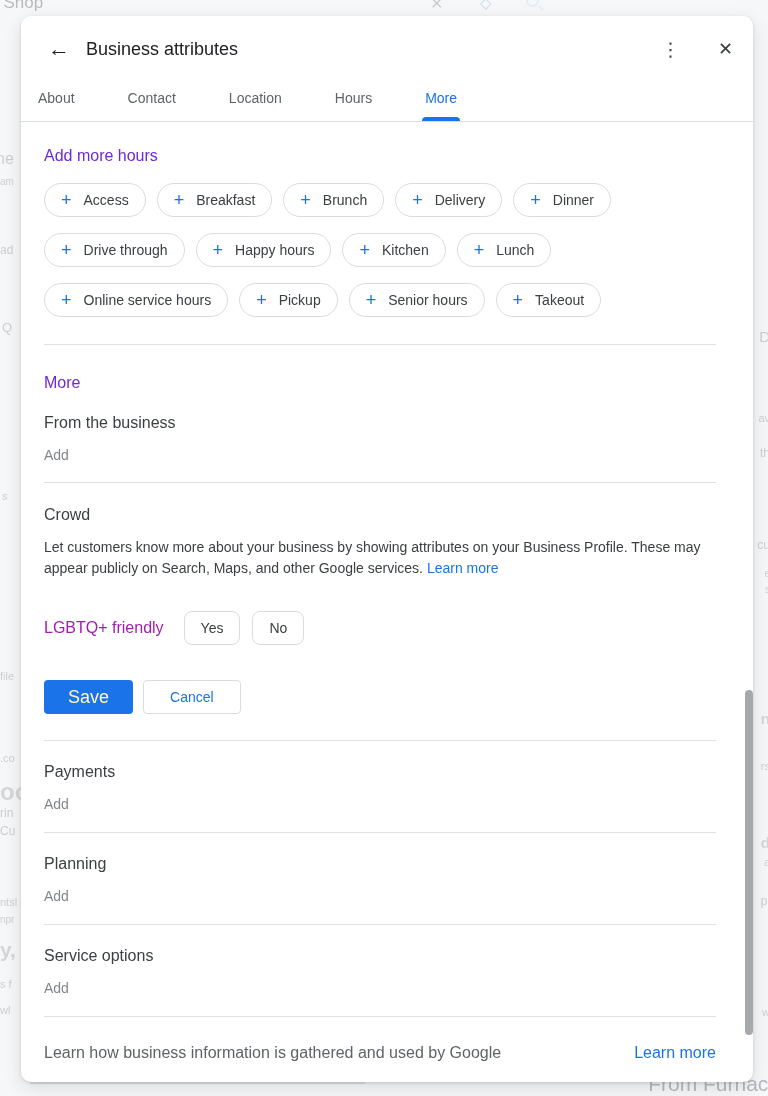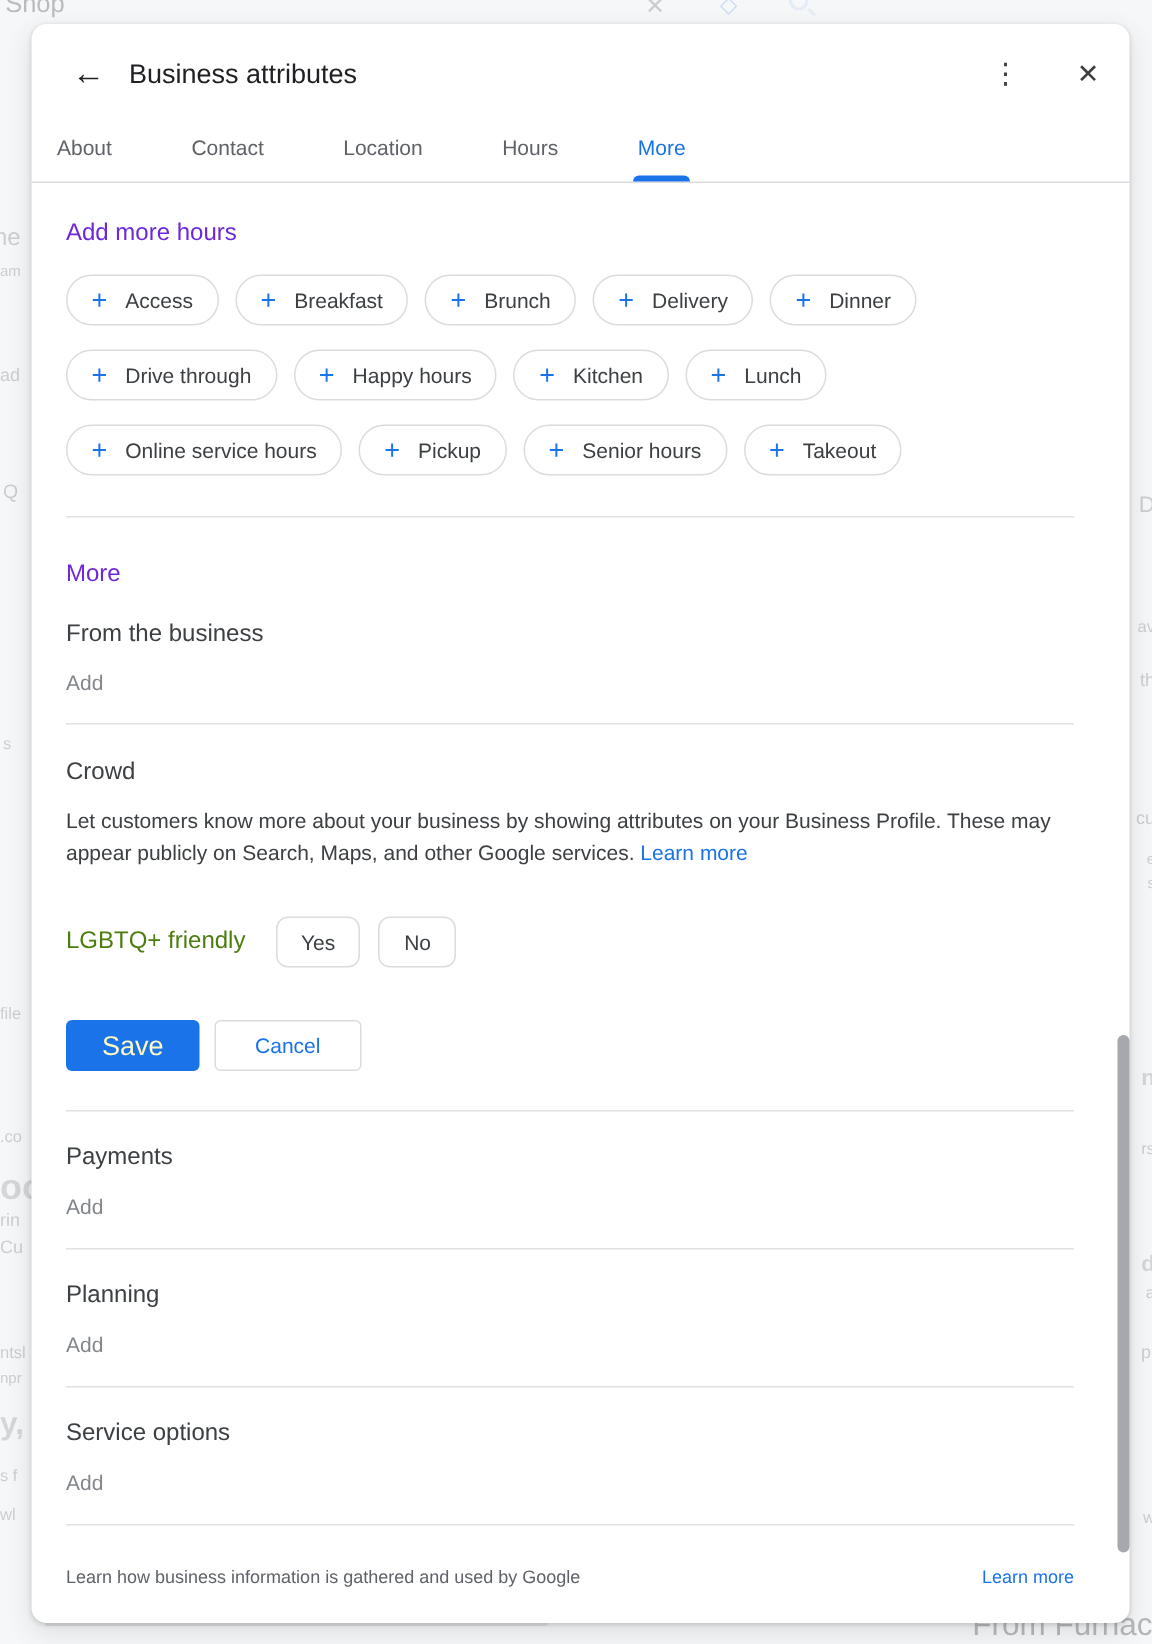--- a/index.html
+++ b/index.html
@@ -93,41 +93,41 @@
   .more-h { margin-top:29px; }
   .field-label { font-size:16px; color:#3c4043; margin-top:22px; }
   .add-link { font-size:14px; color:#80868b; margin-top:15px; cursor:pointer; width:max-content; }
   .div-after-add { border-top:1px solid #dfe1e5; margin-top:19px; }
 
   .crowd-h { margin-top:23px; }
   .desc { font-size:14px; color:#3c4043; line-height:21px; margin-top:13px; max-width:672px; }
   .inline-link { color:var(--accent); text-decoration:none; cursor:pointer; }
 
   .attr-row { display:flex; align-items:center; margin-top:32px; }
-  .attr-label { font-size:16px; color:#4d7c0f; margin-right:20px; }
+  .attr-label { font-size:16px; color:#a21caf; margin-right:20px; }
   .attr-options { display:flex; gap:12px; }
   .pill-btn { height:34px; padding:0 16px; background:#fff; border:1px solid #dadce0;
     border-radius:8px; font-size:14px; font-weight:500; color:#3c4043; cursor:pointer;
     font-family:"Liberation Sans", sans-serif; }
 
   .action-row { display:flex; gap:10px; margin-top:35px; }
   .save { height:34px; padding:0 24px; background:var(--accent); color:#fef9c3; border:none;
     border-radius:4px; font-size:18px; font-weight:500; cursor:pointer;
     font-family:"Liberation Sans", sans-serif; }
   .cancel { height:34px; padding:0 26px; background:#fff; color:var(--accent);
     border:1px solid #dadce0; border-radius:4px; font-size:14px; font-weight:500;
     cursor:pointer; font-family:"Liberation Sans", sans-serif; }
   .div-strong { border-top:1px solid #dfe1e5; margin-top:26px; }
 
   .group .field-label { margin-top:22px; }
   .group .add-link { margin-top:15px; }
   .group .divider { margin-top:20px; }
 
   .footer { display:flex; justify-content:space-between; align-items:center; margin-top:27px;
-    font-size:12px; }
+    font-size:16px; }
   .footer-text { color:#5f6368; }
   .footer .inline-link { font-weight:500; }
 
   .scroll-thumb { position:absolute; right:0; top:674px; width:8px; height:345px;
     background:#a5a8ad; border-radius:4px; cursor:grab; }
 </style>
 </head>
 <body>
 
 <div class="bg">

